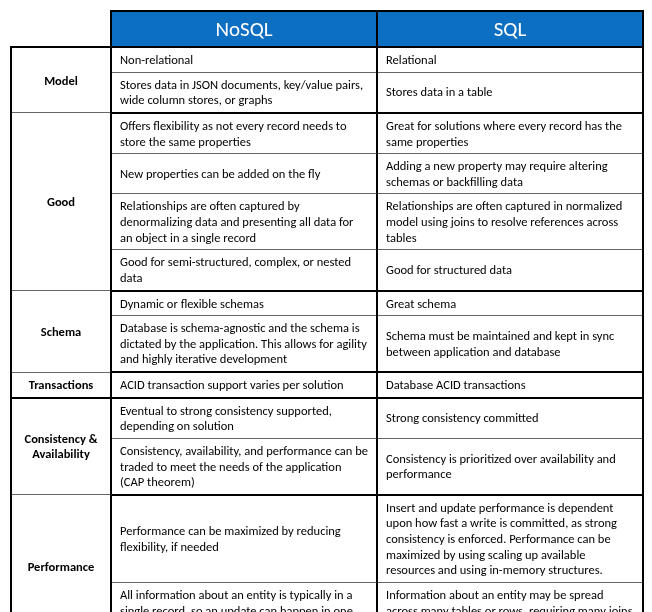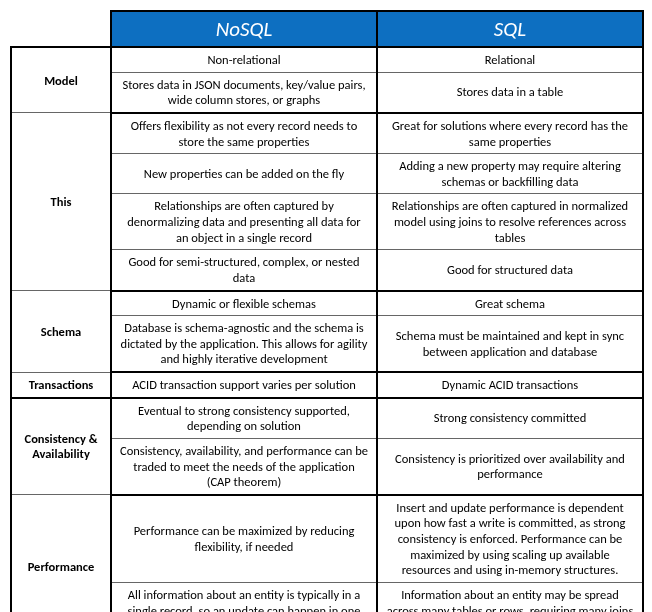--- a/index.html
+++ b/index.html
@@ -42,28 +42,26 @@
     font-weight: bold;
     text-align: center;
     border-left: 2px solid #000;
     border-right: 2px solid #000;
     vertical-align: middle;
     border-radius: 7px;
   }
   td.cell {
     border-right: 2px solid #000;
     line-height: 1.25;
-    text-align: center;
   }
   tr.section-end td {
     border-bottom: 2px solid #000;
   }
   tr.header-row th {
     border-bottom: 2px solid #000;
-    font-style: italic;
   }
 </style>
 </head>
 <body>
 
 <table>
   <colgroup>
     <col class="label-col">
     <col class="data-col">
     <col class="data-col">
@@ -79,21 +77,21 @@
     <td class="row-label" rowspan="2">Model</td>
     <td class="cell">Non-relational</td>
     <td class="cell">Relational</td>
   </tr>
   <tr class="section-end">
     <td class="cell">Stores data in JSON documents, key/value pairs, wide column stores, or graphs</td>
     <td class="cell">Stores data in a table</td>
   </tr>
 
   <tr>
-    <td class="row-label" rowspan="4">This</td>
+    <td class="row-label" rowspan="4">Good</td>
     <td class="cell">Offers flexibility as not every record needs to store the same properties</td>
     <td class="cell">Great for solutions where every record has the same properties</td>
   </tr>
   <tr>
     <td class="cell">New properties can be added on the fly</td>
     <td class="cell">Adding a new property may require altering schemas or backfilling data</td>
   </tr>
   <tr>
     <td class="cell">Relationships are often captured by denormalizing data and presenting all data for an object in a single record</td>
     <td class="cell">Relationships are often captured in normalized model using joins to resolve references across tables</td>
@@ -109,21 +107,21 @@
     <td class="cell">Great schema</td>
   </tr>
   <tr class="section-end">
     <td class="cell">Database is schema-agnostic and the schema is dictated by the application. This allows for agility and highly iterative development</td>
     <td class="cell">Schema must be maintained and kept in sync between application and database</td>
   </tr>
 
   <tr class="section-end">
     <td class="row-label">Transactions</td>
     <td class="cell">ACID transaction support varies per solution</td>
-    <td class="cell">Dynamic ACID transactions</td>
+    <td class="cell">Database ACID transactions</td>
   </tr>
 
   <tr>
     <td class="row-label" rowspan="2">Consistency &amp; Availability</td>
     <td class="cell">Eventual to strong consistency supported, depending on solution</td>
     <td class="cell">Strong consistency committed</td>
   </tr>
   <tr class="section-end">
     <td class="cell">Consistency, availability, and performance can be traded to meet the needs of the application (CAP theorem)</td>
     <td class="cell">Consistency is prioritized over availability and performance</td>

